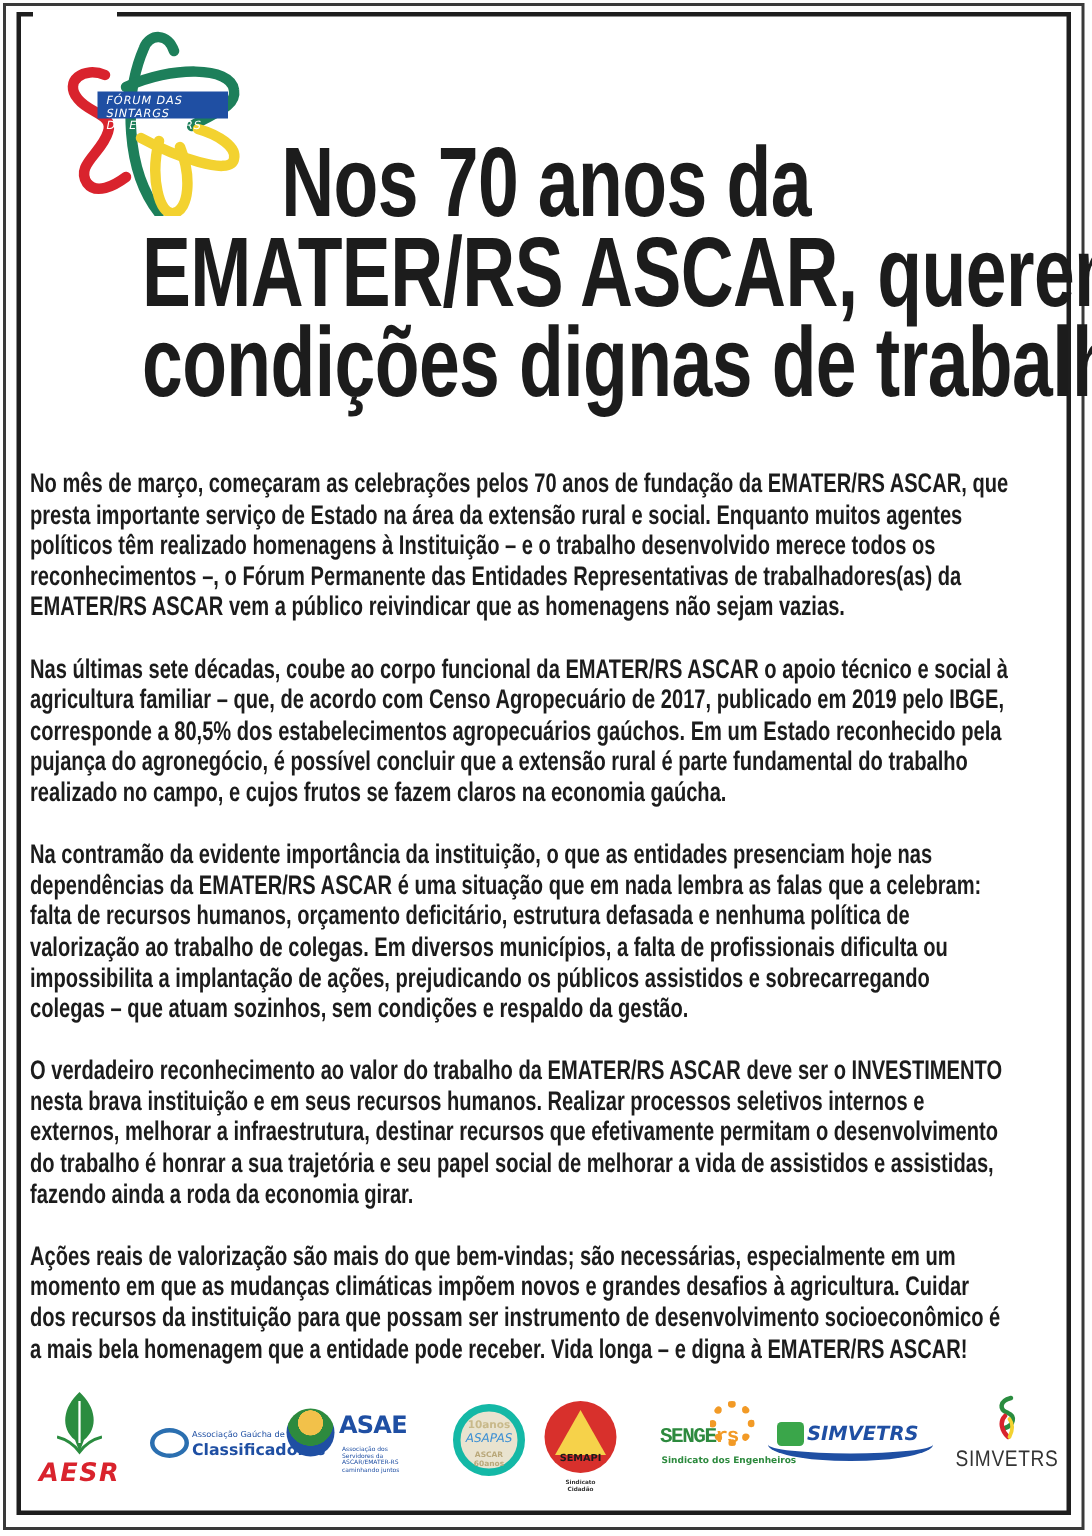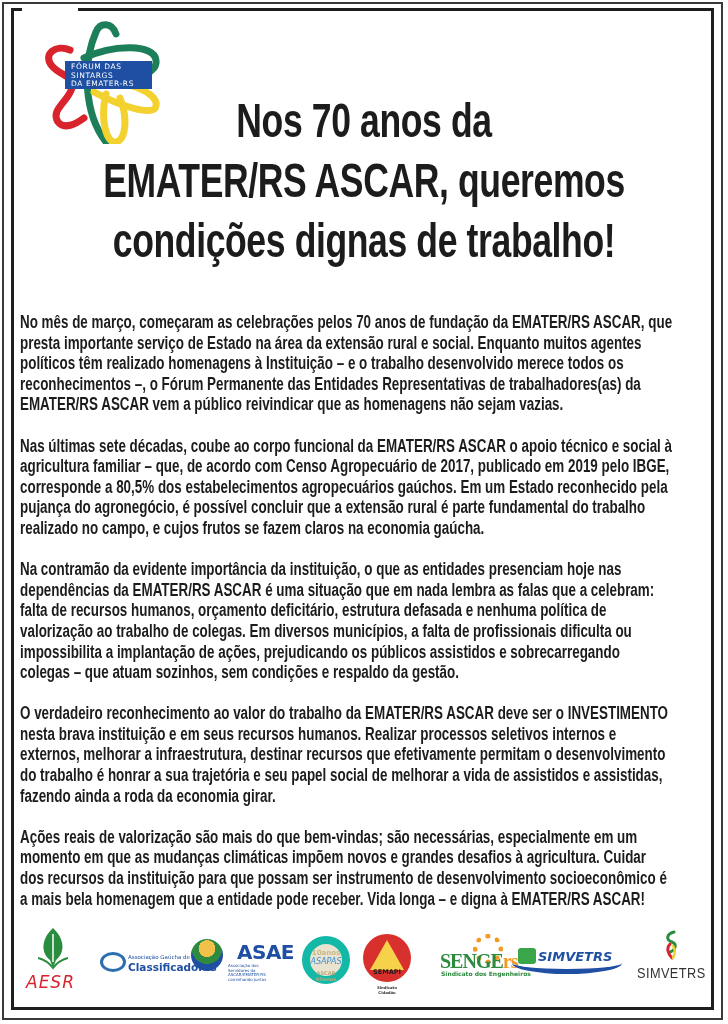--- a/index.html
+++ b/index.html
@@ -3,49 +3,49 @@
 <meta charset="utf-8">
 <style>
   html, body { margin: 0; padding: 0; background: #ffffff; }
   body { width: 728px; height: 1024px; position: relative; overflow: hidden; font-family: "Liberation Sans", sans-serif; color: #1a1a1a; }
 
   .border-outer { position: absolute; left: 2px; top: 2px; width: 721px; height: 1018px; border: 2px solid #3a3a3a; box-sizing: border-box; }
   .border-inner { position: absolute; left: 11px; top: 8px; width: 703px; height: 1002px; border: 3px solid #1e1e1e; box-sizing: border-box; }
   .border-gap { position: absolute; left: 22px; top: 4px; width: 56px; height: 10px; background: #ffffff; }
 
   .logo { position: absolute; left: 36px; top: 14px; width: 130px; height: 130px; }
-  .logo-box { position: absolute; left: 65px; top: 61px; width: 87px; height: 28px; background: #1f4fa3; color: #ffffff; font-size: 7.5px; line-height: 8.6px; letter-spacing: 0.6px; padding: 2px 0 0 6px; box-sizing: border-box; font-family: "DejaVu Sans", sans-serif; }
+  .logo-box { position: absolute; left: 65px; top: 61px; width: 87px; height: 18px; background: #1f4fa3; color: #ffffff; font-size: 7.5px; line-height: 8.6px; letter-spacing: 0.6px; padding: 2px 0 0 6px; box-sizing: border-box; font-family: "DejaVu Sans", sans-serif; font-style: italic; }
   .logo-box span { display: block; white-space: nowrap; }
 
-  .headline { position: absolute; left: 0; top: 91px; width: 728px; text-align: center; font-weight: bold; font-size: 48px; line-height: 60px; letter-spacing: -0.5px; color: #1c1c1c; }
+  .headline { position: absolute; left: 0; top: 91px; width: 728px; text-align: center; font-weight: bold; font-size: 66px; line-height: 60px; letter-spacing: -0.5px; color: #1c1c1c; }
   .headline .hl { display: block; white-space: nowrap; transform: scaleX(0.74); transform-origin: center; }
 
   .body-text { position: absolute; left: 20px; top: 312px; width: 930px; font-weight: bold; font-size: 18px; line-height: 20.6px; transform: scaleX(0.745); transform-origin: left top; color: #1c1c1c; }
   .body-text p { margin: 0 0 20.6px 0; }
   .body-text .ln { display: block; white-space: nowrap; }
 
   .logos { position: absolute; left: 20px; top: 928px; width: 690px; height: 66px; }
   .aesr-leaf { position: absolute; left: 18px; top: 0; width: 30px; height: 42px; }
-  .aesr-text { position: absolute; left: 6px; top: 44px; font-size: 17px; font-weight: normal; font-style: italic; color: #d9232d; letter-spacing: 1px; font-family: "DejaVu Sans", sans-serif; }
+  .aesr-text { position: absolute; left: 6px; top: 44px; font-size: 17px; font-weight: bold; font-style: italic; color: #d9232d; letter-spacing: 1px; font-family: "DejaVu Sans", sans-serif; }
   .agc-icon { position: absolute; left: 80px; top: 24px; width: 26px; height: 20px; border-radius: 50%; border: 3px solid #2b6fb0; box-sizing: border-box; background: #fff; }
   .agc-small { position: absolute; left: 108px; top: 26px; font-size: 5.5px; color: #1f4fa3; white-space: nowrap; font-family: "DejaVu Sans", sans-serif; }
   .agc-big { position: absolute; left: 108px; top: 33px; font-size: 10.5px; font-weight: bold; color: #1f4fa3; white-space: nowrap; font-family: "DejaVu Sans", sans-serif; }
   .asae-circle { position: absolute; left: 171px; top: 11px; width: 32px; height: 32px; border-radius: 50%; background: radial-gradient(circle at 50% 30%, #f2c14a 30%, #2d8a3e 31%, #2d8a3e 55%, #1f4fa3 56%); }
-  .asae-text { position: absolute; left: 217px; top: 12px; font-size: 20px; font-weight: bold; color: #1f4fa3; font-family: "DejaVu Sans", sans-serif; letter-spacing: -0.5px; }
+  .asae-text { position: absolute; left: 206px; top: 12px; font-size: 16px; font-weight: bold; color: #1f4fa3; font-family: "DejaVu Sans", sans-serif; letter-spacing: -0.5px; }
   .asae-sub { position: absolute; left: 208px; top: 36px; font-size: 4px; color: #1f4fa3; width: 50px; line-height: 4.5px; font-family: "DejaVu Sans", sans-serif; }
-  .asapas { position: absolute; left: 282px; top: 8px; width: 48px; height: 48px; border-radius: 50%; background: #e9e3cf; border: 8px solid #14b8a6; box-sizing: border-box; text-align: center; font-family: "DejaVu Sans", sans-serif; }
+  .asapas { position: absolute; left: 282px; top: 8px; width: 48px; height: 48px; border-radius: 50%; background: #e9e3cf; border: 5px solid #14b8a6; box-sizing: border-box; text-align: center; font-family: "DejaVu Sans", sans-serif; }
   .asapas .a1 { display: block; font-size: 7px; font-weight: bold; color: #c8b98a; margin-top: 5px; }
   .asapas .a2 { display: block; font-size: 8px; font-weight: normal; color: #3b8fd4; font-style: italic; }
   .asapas .a3 { display: block; font-size: 5px; font-weight: bold; color: #b9a87a; margin-top: 4px; line-height: 6px; }
   .semapi { position: absolute; left: 343px; top: 6px; width: 48px; height: 48px; border-radius: 50%; background: #d8302c; }
   .semapi-tri { position: absolute; left: 350px; top: 12px; width: 0; height: 0; border-left: 17px solid transparent; border-right: 17px solid transparent; border-bottom: 30px solid #f6d24a; }
   .semapi-label { position: absolute; left: 349px; top: 40px; width: 36px; text-align: center; font-size: 6.5px; font-weight: bold; color: #1c1c1c; font-family: "DejaVu Sans", sans-serif; }
   .semapi-sub { position: absolute; left: 349px; top: 57px; width: 36px; text-align: center; font-size: 3.8px; font-weight: bold; color: #333; font-family: "DejaVu Sans", sans-serif; }
   .senge-gear { position: absolute; left: 453px; top: 6px; width: 30px; height: 30px; border-radius: 50%; border: 5px dotted #f29a26; box-sizing: border-box; }
-  .senge-text { position: absolute; left: 420px; top: 22px; font-size: 20px; font-weight: bold; color: #2d8a3e; letter-spacing: -1px; font-family: Liberation Serif, serif; white-space: nowrap; }
+  .senge-text { position: absolute; left: 420px; top: 22px; font-size: 14px; font-weight: bold; color: #2d8a3e; letter-spacing: -1px; font-family: Liberation Mono, monospace; white-space: nowrap; }
   .senge-text .rs { color: #f29a26; }
   .senge-sub { position: absolute; left: 421px; top: 42px; font-size: 6px; font-weight: bold; color: #2d8a3e; white-space: nowrap; font-family: "DejaVu Sans", sans-serif; }
   .sintargs-swoosh { position: absolute; left: 492px; top: 24px; width: 110px; height: 22px; border-radius: 50%; border-bottom: 5px solid #1f4fa3; box-sizing: border-box; }
   .sintargs-icon { position: absolute; left: 498px; top: 20px; width: 18px; height: 16px; background: #3aa64a; border-radius: 3px; }
   .sintargs-text { position: absolute; left: 518px; top: 21px; font-size: 13px; font-weight: bold; font-style: italic; color: #1f4fa3; white-space: nowrap; font-family: "DejaVu Sans", sans-serif; }
   .simvet-icon { position: absolute; left: 644px; top: 2px; width: 14px; height: 30px; }
   .simvet-text { position: absolute; left: 617px; top: 36px; font-size: 15px; color: #333; white-space: nowrap; letter-spacing: 0.5px; transform: scaleX(0.85); transform-origin: left top; }
 </style>
 </head>
 <body>

